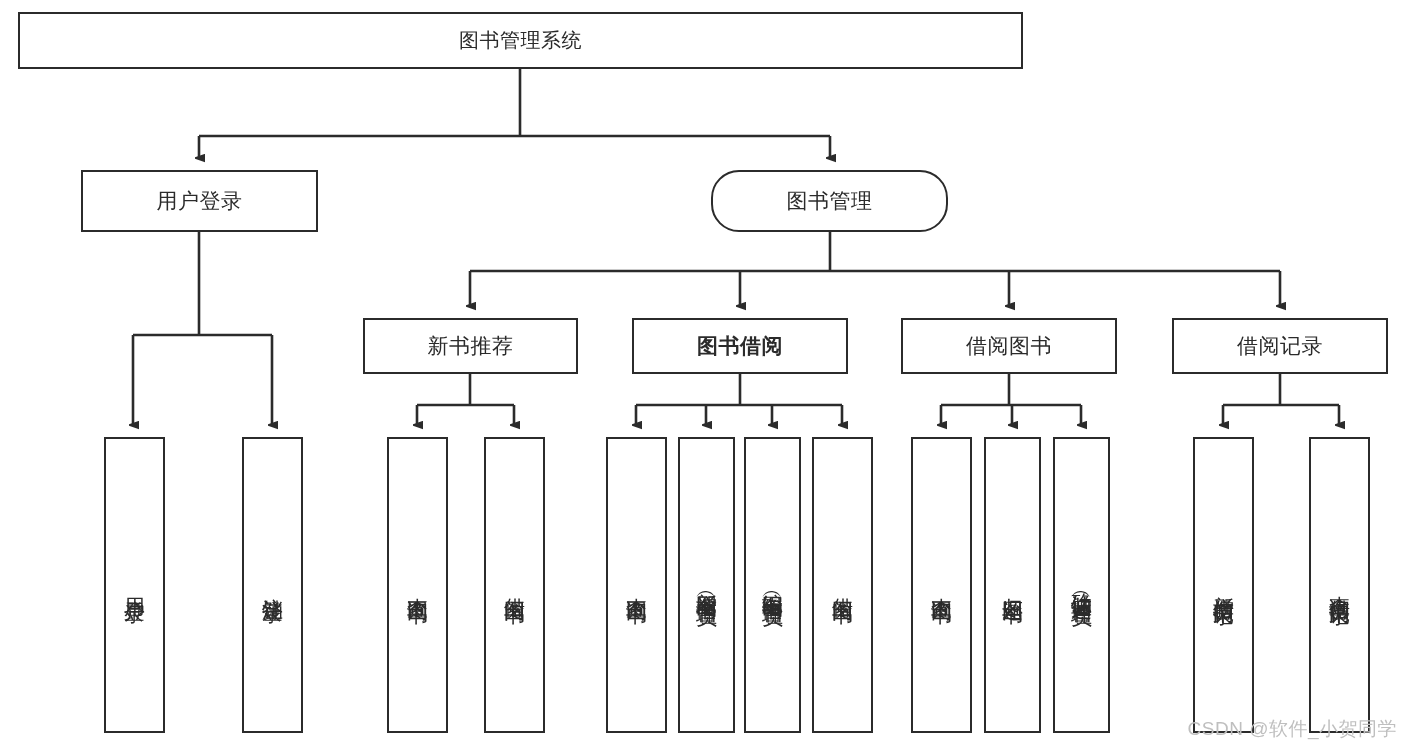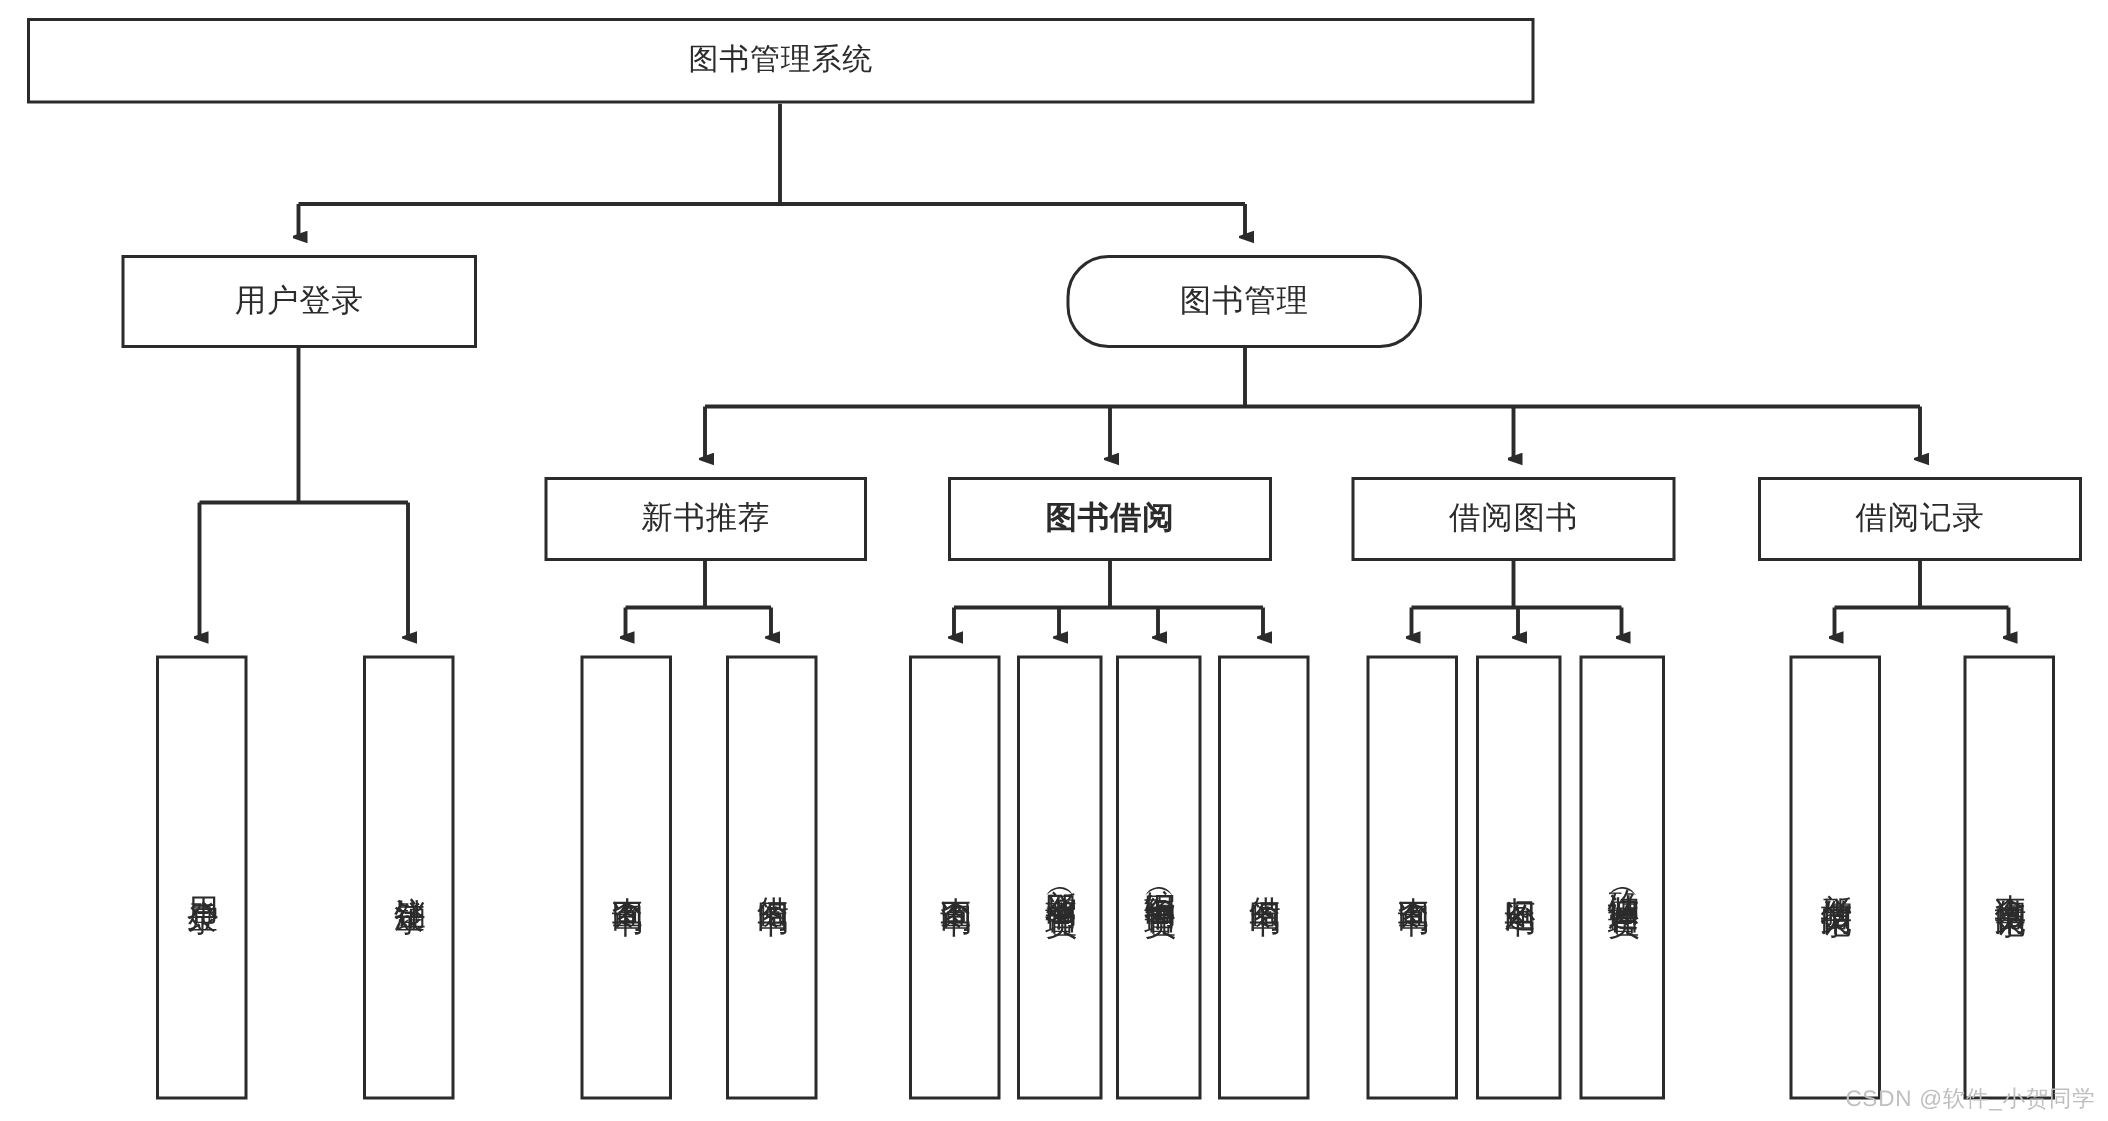--- a/index.html
+++ b/index.html
@@ -59,21 +59,21 @@
     font-size: 21px;
     line-height: 1.04;
     letter-spacing: 2px;
     white-space: nowrap;
     max-height: 100%;
   }
   .watermark {
     position: absolute;
     right: 8px;
     bottom: 5px;
-    font-size: 15px;
+    font-size: 19px;
     color: #bfbfbf;
     letter-spacing: 0.5px;
     z-index: 5;
     white-space: nowrap;
   }
 </style>
 </head>
 <body>
 
 <div id="canvas">

